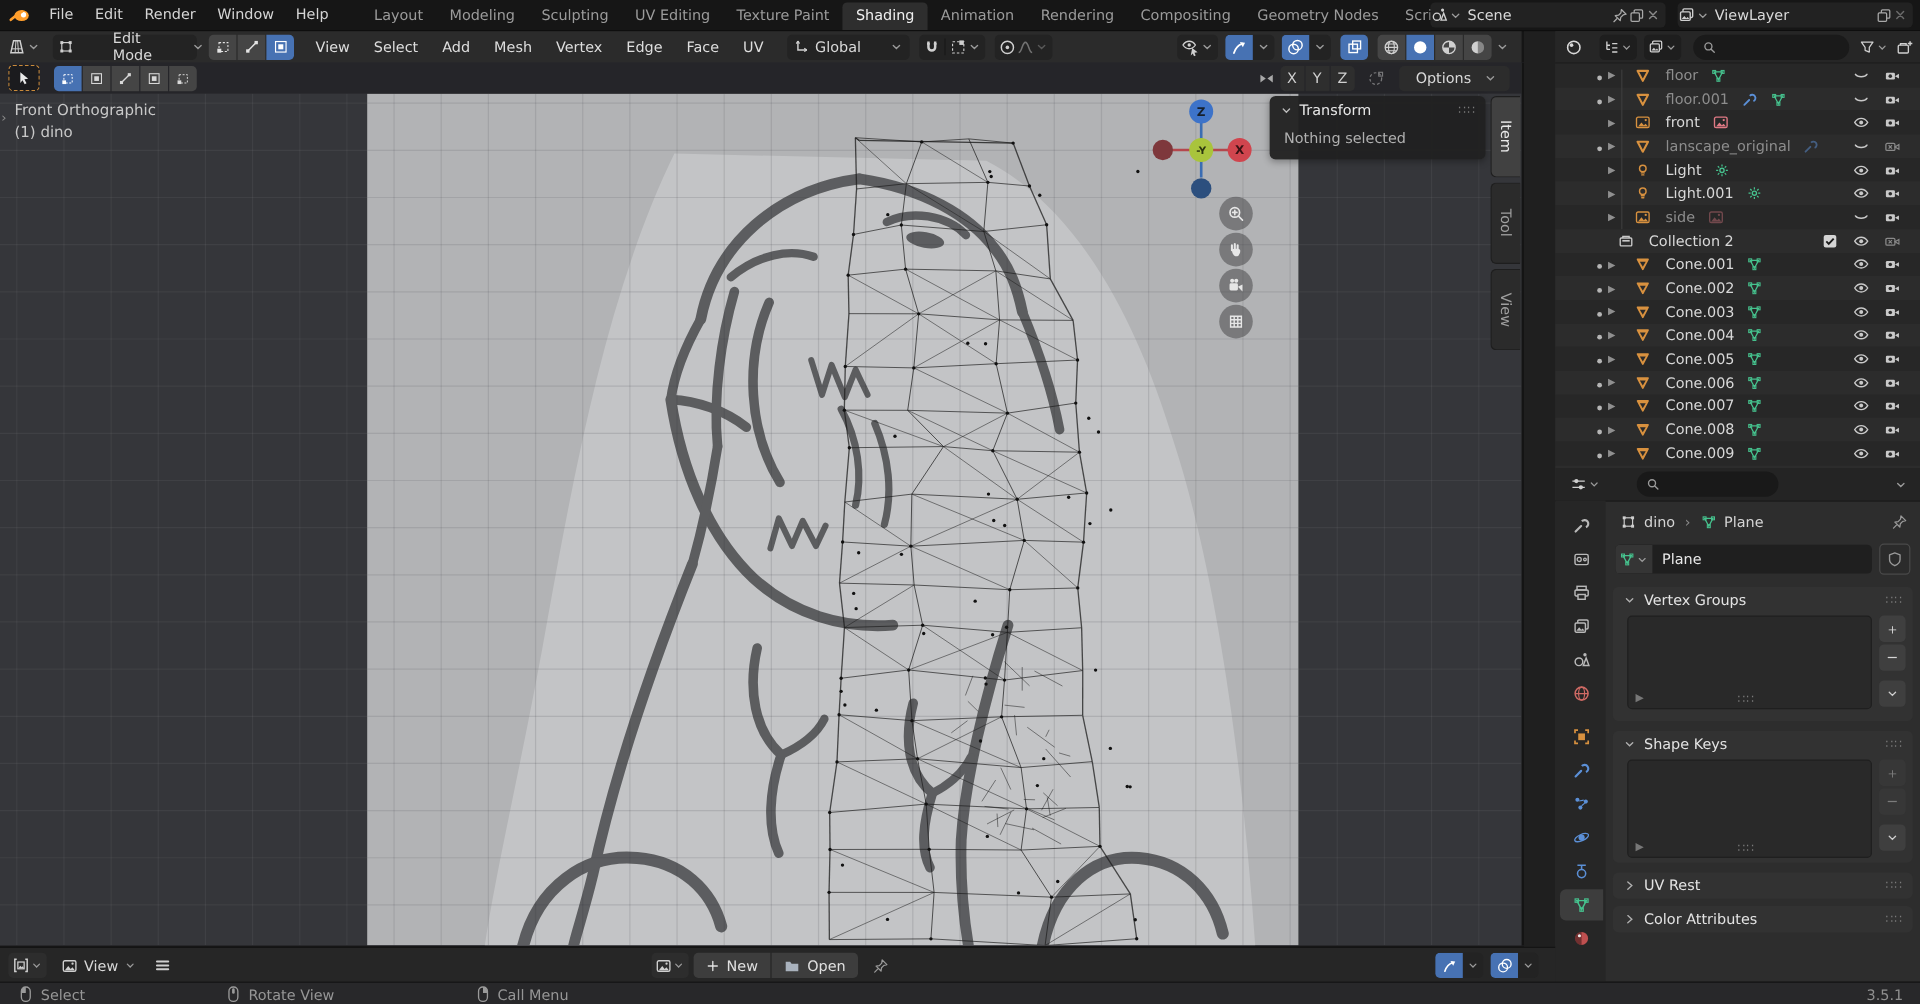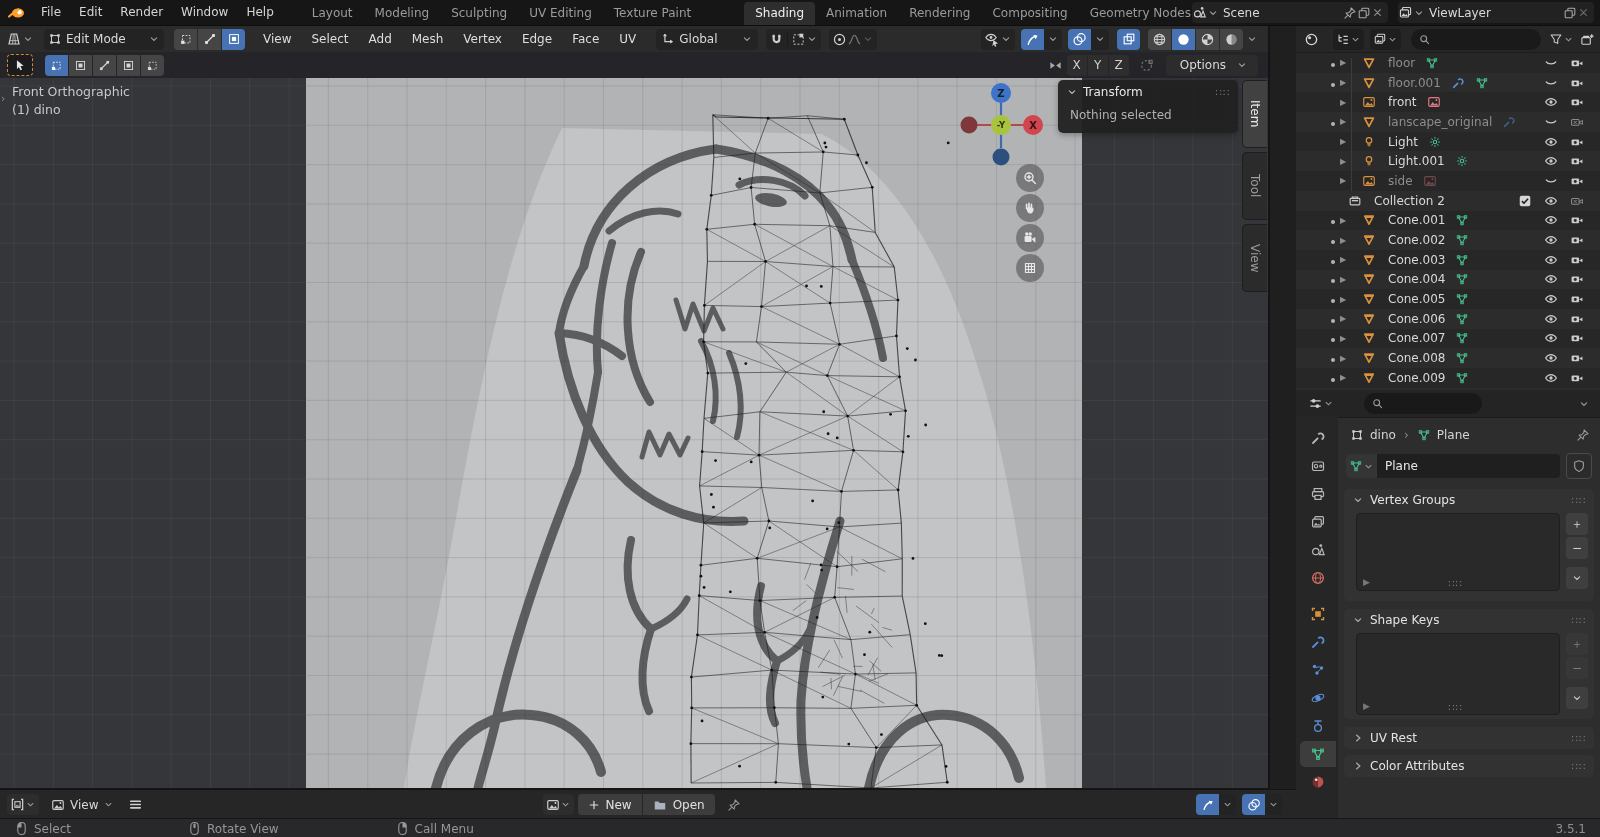--- a/index.html
+++ b/index.html
@@ -3,21 +3,21 @@
 <meta charset="utf-8">
 <style>
   html,body{margin:0;padding:0;background:#151515;width:1600px;height:837px;overflow:hidden;
     font-family:"DejaVu Sans","Liberation Sans",sans-serif;font-size:12px;color:#cccccc;
     -webkit-user-select:none;user-select:none;}
   .abs{position:absolute;}
   .row{display:flex;align-items:center;}
   svg{display:block;}
   .menu-item{padding:0 9px;color:#d5d5d5;cursor:default;line-height:25px;}
   .ws-tab{padding:0 11px;color:#9b9b9b;line-height:23px;border-radius:4px 4px 0 0;}
-  .ws-tab.active{background:#2e2e2e;color:#f0f0f0;margin-left:42px;}
+  .ws-tab.active{background:#2e2e2e;color:#f0f0f0;}
   .hdr-menu{padding:0 10px;color:#dedede;line-height:27px;}
   .pill{background:#232323;border-radius:4px;display:inline-flex;align-items:center;height:21px;}
   .pill .lbl{color:#d9d9d9;padding:0 4px;}
   .sqbtn{width:23px;height:21px;background:#454545;display:inline-flex;align-items:center;justify-content:center;}
   .sqbtn.on{background:#4772b3;}
   .grip{color:#7a7a7a;font-size:10px;letter-spacing:1px;}
   .ol-row{display:flex;align-items:center;height:19.7px;font-size:12px;}
   .ol-row:nth-child(even){background:#2c2c2c;}
   .ol-row:nth-child(odd){background:#272727;}
   .ol-name{color:#d8d8d8;white-space:nowrap;}
@@ -131,21 +131,21 @@
           <path d="M3 13L5.3 3h5.4L13 13z" fill="none" stroke="#d0d0d0" stroke-width="1.2"></path>
           <path d="M3.6 9.7h8.8M6.6 13l.7-10M9.4 13l-.7-10" stroke="#d0d0d0" stroke-width=".8"></path>
         </svg>
       </span>
       <span id="ic-ed3d-chev">
         <svg width="12" height="12" viewBox="0 0 16 16">
           <path d="M4.5 6.5l3.5 3.5 3.5-3.5" fill="none" stroke="#9a9a9a" stroke-width="1.5" stroke-linecap="round"></path>
         </svg>
       </span>
     </span>
-  <span class="pill" style="margin-left:10px;width:112px;padding:0 4px;">
+  <span class="pill" style="margin-left:10px;width:112px;padding:0 4px;gap:28px;">
     <span id="ic-editmode">
         <svg width="14" height="14" viewBox="0 0 16 16">
           <rect x="4" y="4" width="8" height="8" fill="none" stroke="#d0d0d0" stroke-width="1.1"></rect>
           <rect x="2.6" y="2.6" width="2.8" height="2.8" fill="#d0d0d0"></rect>
           <rect x="10.6" y="2.6" width="2.8" height="2.8" fill="#d0d0d0"></rect>
           <rect x="2.6" y="10.6" width="2.8" height="2.8" fill="#d0d0d0"></rect>
           <rect x="10.6" y="10.6" width="2.8" height="2.8" fill="#d0d0d0"></rect>
         </svg>
       </span>
     <span class="lbl" style="flex:1;">Edit Mode</span>

